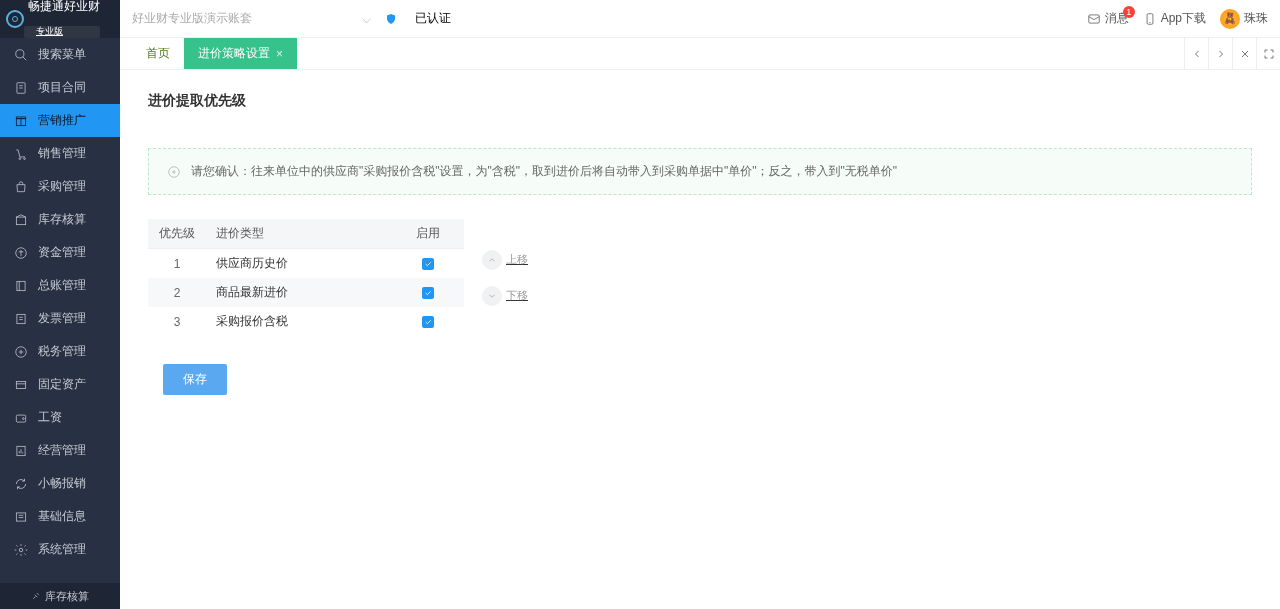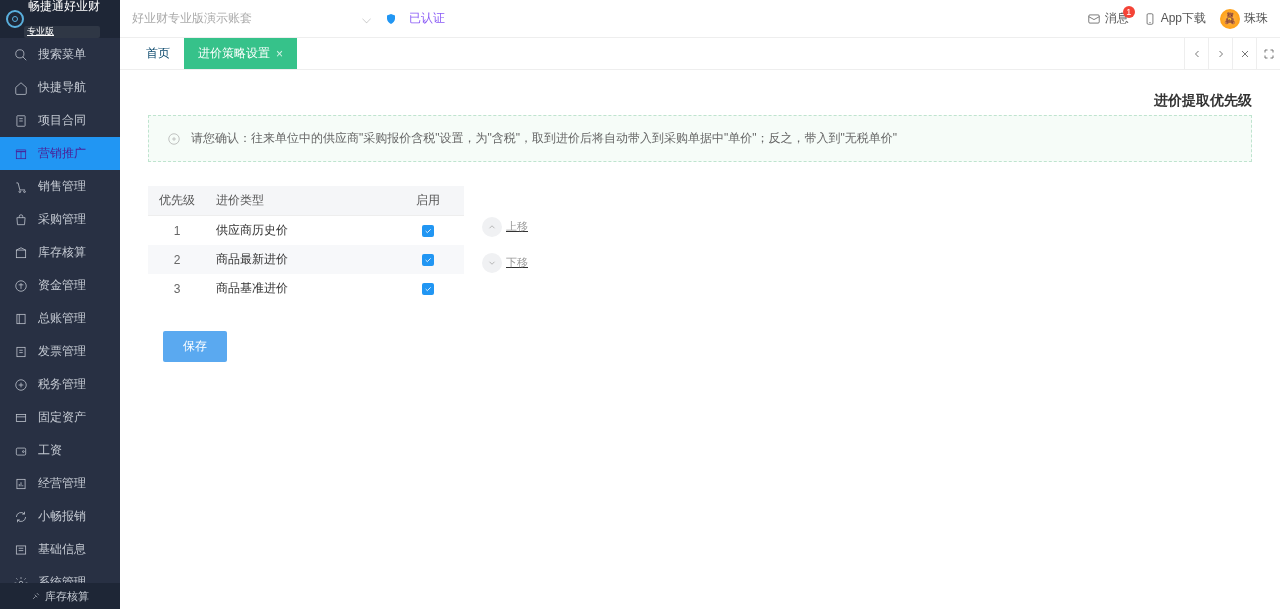--- a/index.html
+++ b/index.html
@@ -6,62 +6,62 @@
     body { font-family: "Microsoft YaHei", Arial, sans-serif; font-size: 12px; color: #333; background: #fff; overflow: hidden; }
     
     .app { display: flex; width: 1280px; height: 609px; position: relative; }
     
     
     .sidebar { width: 120px; background: #283043; color: #c5cad3; display: flex; flex-direction: column; flex-shrink: 0; }
     .sidebar-logo { height: 38px; background: #1e2636; display: flex; align-items: center; padding: 0 6px; gap: 4px; }
     .logo-icon { width: 18px; height: 18px; border: 2px solid #5ab0de; border-radius: 50%; display: flex; align-items: center; justify-content: center; flex-shrink: 0; }
     .logo-inner { width: 6px; height: 6px; border: 1.5px solid #5ab0de; border-radius: 50%; }
     .logo-text { font-size: 12px; color: #fff; font-weight: 500; white-space: nowrap; }
-    .logo-badge { font-size: 9px; color: #fff; background: rgba(255,255,255,0.08); padding: 1px 3px; border-radius: 2px; margin-top: 13px; margin-left: -4px; white-space: nowrap; text-decoration: underline; }
+    .logo-badge { font-size: 9px; color: #fff; background: rgba(255,255,255,0.08); padding: 1px 12px; border-radius: 2px; margin-top: 13px; margin-left: -4px; white-space: nowrap; text-decoration: underline; }
     .sb-wrap { display: flex; flex-direction: column; line-height: 1.1; }
     
     .sidebar-menu { flex: 1; overflow-y: auto; }
     .sidebar-menu::-webkit-scrollbar { width: 0; }
     .sidebar-item { height: 33px; display: flex; align-items: center; padding: 0 14px; gap: 10px; cursor: pointer; font-size: 12px; }
-    .sidebar-item.active { background: #2196F3; color: #4c1d95; }
+    .sidebar-item.active { background: #2196F3; color: #0f172a; }
     .sidebar-icon { width: 14px; height: 14px; display: inline-flex; align-items: center; justify-content: center; flex-shrink: 0; }
     .sidebar-icon svg { width: 14px; height: 14px; fill: none; stroke: currentColor; stroke-width: 1.3; }
     
     .sidebar-footer { height: 26px; background: #1e2636; display: flex; align-items: center; justify-content: center; gap: 4px; cursor: pointer; font-size: 11px; }
     .sidebar-footer svg { width: 10px; height: 10px; stroke: currentColor; fill: none; stroke-width: 1.5; }
     
     
     .main { flex: 1; display: flex; flex-direction: column; min-width: 0; }
     
     
     .topbar { height: 38px; border-bottom: 1px solid #eee; display: flex; align-items: center; padding: 14px 12px; gap: 14px; }
     .org-select { color: #aaa; font-size: 12px; display: flex; align-items: center; gap: 110px; cursor: pointer; }
     .org-select .chev { color: #bbb; }
-    .verified { color: #8b5cf6; font-size: 12px; display: flex; align-items: center; gap: 12px; }
+    .verified { color: #000000; font-size: 12px; display: flex; align-items: center; gap: 18px; }
     .verified svg { width: 12px; height: 12px; fill: #2196F3; }
     .topbar-spacer { flex: 1; }
     .topbar-item { display: flex; align-items: center; gap: 4px; font-size: 12px; color: #555; cursor: pointer; position: relative; }
     .topbar-item svg { width: 14px; height: 14px; fill: none; stroke: currentColor; stroke-width: 1.3; }
     .badge { position: absolute; top: -4px; right: -6px; background: #f44336; color: #fff; font-size: 9px; min-width: 12px; height: 12px; border-radius: 6px; display: flex; align-items: center; justify-content: center; padding: 0 2px; }
     .avatar { width: 20px; height: 20px; border-radius: 50%; background: radial-gradient(#ffb74d, #ff9800); display: flex; align-items: center; justify-content: center; font-size: 11px; }
     
     
     .tabs-bar { height: 32px; border-bottom: 1px solid #eee; display: flex; align-items: stretch; padding-left: 12px; }
     .tab { padding: 0 14px; display: flex; align-items: center; gap: 6px; font-size: 12px; cursor: pointer; }
-    .tab.home { color: #0c4a6e; }
+    .tab.home { color: #4d7c0f; }
     .tab.active { background: #36c28a; color: #fff; }
     .tab-close { font-size: 12px; cursor: pointer; opacity: 0.8; }
     .tabs-spacer { flex: 1; }
     .tabs-ctrl { display: flex; align-items: center; }
     .ctrl-btn { width: 24px; height: 32px; display: flex; align-items: center; justify-content: center; border-left: 1px solid #eee; cursor: pointer; color: #666; }
     .ctrl-btn svg { width: 12px; height: 12px; fill: none; stroke: currentColor; stroke-width: 1.8; }
     
     
     .content { flex: 1; padding: 22px 28px; overflow: auto; }
-    .page-title { font-size: 14px; color: #333; margin-bottom: 5px; text-align: right; }
+    .page-title { font-size: 14px; color: #333; margin-bottom: 38px; }
     
     .alert { border: 1px dashed #bfe4cf; background: #f6fcf8; padding: 14px 18px; display: flex; align-items: center; gap: 10px; margin-bottom: 24px; color: #666; font-size: 12px; }
     .alert svg { width: 14px; height: 14px; stroke: #999; fill: none; flex-shrink: 0; }
     
     .table-wrap { display: flex; align-items: center; gap: 18px; }
     .table { border-collapse: collapse; width: 316px; }
     .table th, .table td { font-size: 12px; text-align: left; padding: 6px 10px; height: 24px; }
     .table thead th { background: #f5f6f8; color: #555; font-weight: normal; border-bottom: 1px solid #eee; }
     .table thead th:first-child { text-align: center; width: 58px; }
     .table thead th:nth-child(3) { text-align: center; width: 72px; }
@@ -96,28 +96,20 @@
     </div>
     <nav class="sidebar-menu">
       <div class="sidebar-item">
         <span class="sidebar-icon">
             <svg viewBox="0 0 24 24">
               <circle cx="10" cy="10" r="7"></circle>
               <line x1="21" y1="21" x2="15" y2="15"></line>
             </svg>
           </span>
         <span>搜索菜单</span>
-      </div>
-      <div class="sidebar-item">
-        <span class="sidebar-icon">
-            <svg viewBox="0 0 24 24">
-              <path d="M3 11l9-8 9 8v10a2 2 0 0 1-2 2H5a2 2 0 0 1-2-2z"></path>
-            </svg>
-          </span>
-        <span>快捷导航</span>
       </div>
       <div class="sidebar-item">
         <span class="sidebar-icon">
             <svg viewBox="0 0 24 24">
               <rect x="5" y="3" width="14" height="18" rx="1"></rect>
               <line x1="9" y1="8" x2="15" y2="8"></line>
               <line x1="9" y1="12" x2="15" y2="12"></line>
             </svg>
           </span>
         <span>项目合同</span>
@@ -366,21 +358,21 @@
               <td>2</td>
               <td>商品最新进价</td>
               <td><span class="chk">
                     <svg viewBox="0 0 24 24">
                       <path d="M5 12l5 5L20 7"></path>
                     </svg>
                   </span></td>
             </tr>
             <tr>
               <td>3</td>
-              <td>商品基准进价</td>
+              <td>采购报价含税</td>
               <td><span class="chk">
                     <svg viewBox="0 0 24 24">
                       <path d="M5 12l5 5L20 7"></path>
                     </svg>
                   </span></td>
             </tr>
           </tbody>
         </table>
 
         <div class="move-ctrl">

